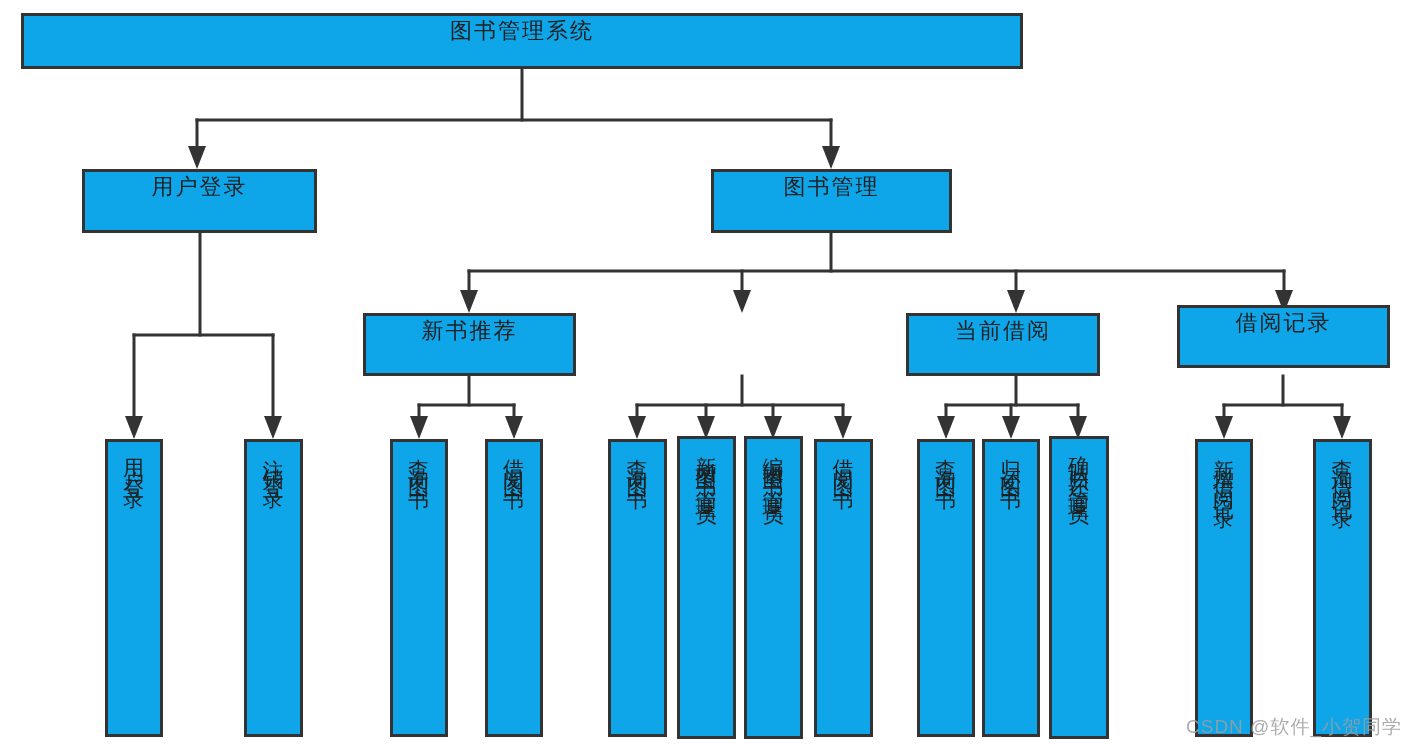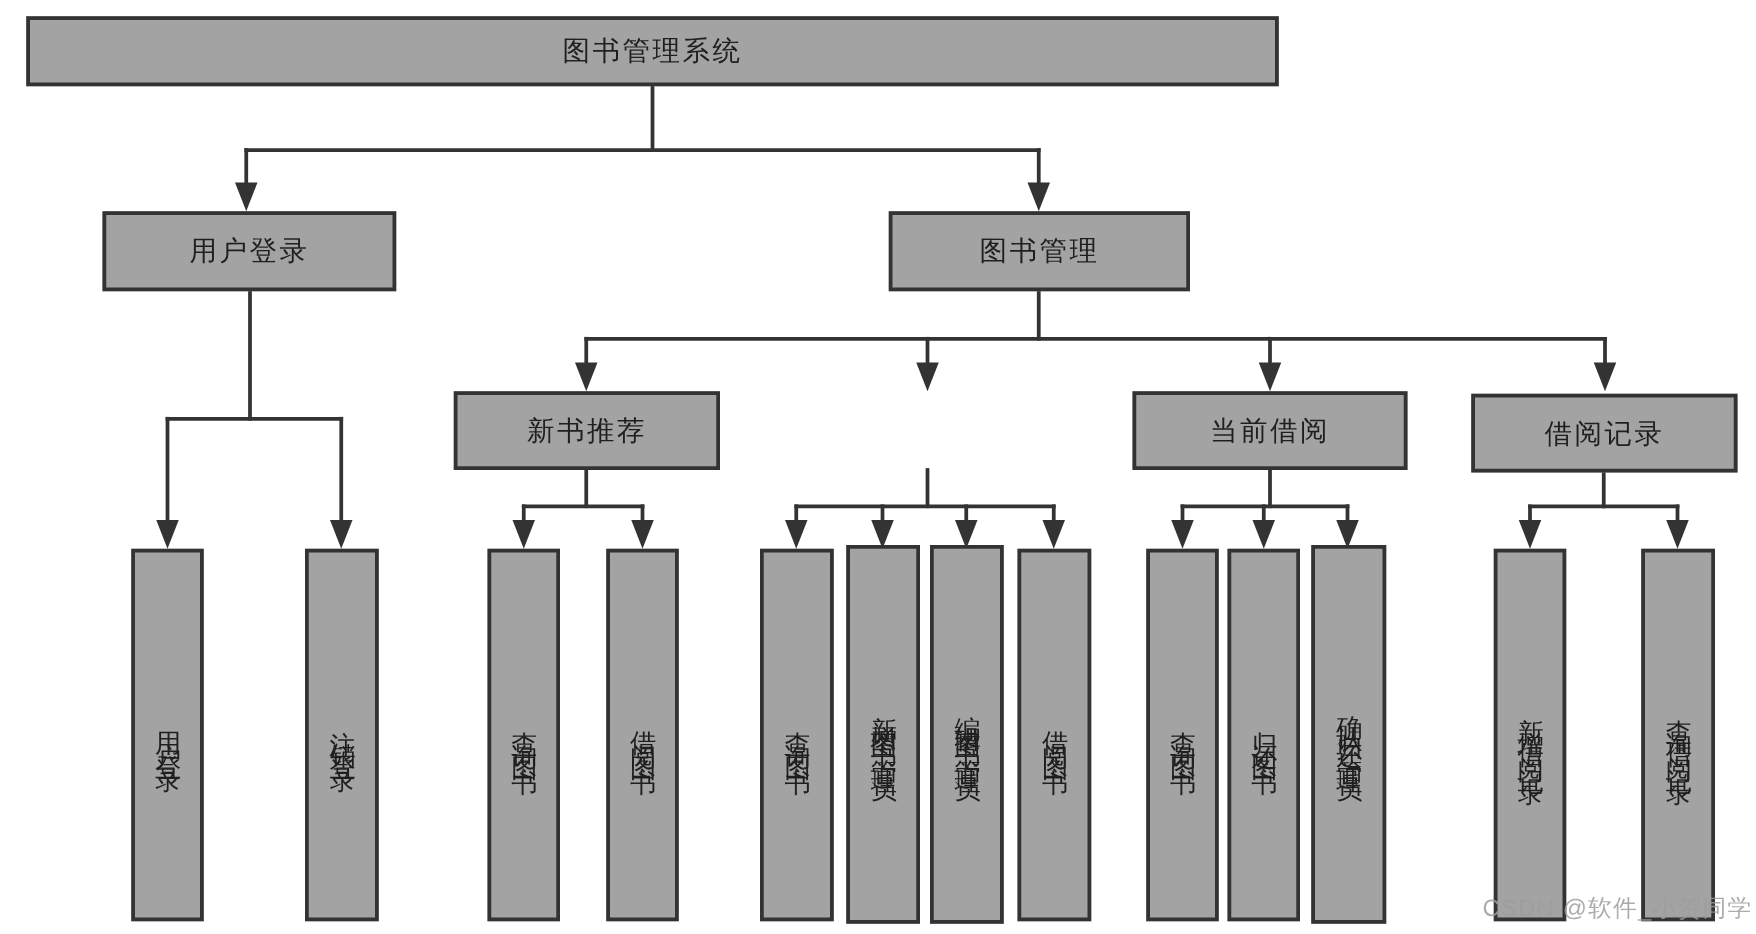--- a/index.html
+++ b/index.html
@@ -13,24 +13,23 @@
   }
   svg.connectors {
     position: absolute;
     left: 0; top: 0;
     pointer-events: none;
   }
   .node {
     position: absolute;
     box-sizing: border-box;
     border: 3px solid #333333;
-    background: #a3a3a3;
+    background: #0ea5e9;
     color: #1f1f1f;
     display: flex;
-    align-items: center;
     justify-content: center;
   }
   .hbox { font-size: 22px; letter-spacing: 2px; white-space: nowrap; }
   .vbox span {
     writing-mode: vertical-rl;
     text-orientation: mixed;
     font-size: 21px;
     letter-spacing: 10px;
     line-height: 1;
     white-space: nowrap;
@@ -136,24 +135,24 @@
   <div class="node hbox" style="left:82px; top:169px; width:235px; height:64px;">
     <span>用户登录</span>
   </div>
   <div class="node hbox" style="left:363px; top:313px; width:213px; height:63px;">
     <span>新书推荐</span>
   </div>
 
   <div class="node hbox" style="left:711px; top:169px; width:241px; height:64px;">
     <span>图书管理</span>
   </div>
-  <div class="node hbox" style="left:906px; top:313px; width:220px; height:63px;">
+  <div class="node hbox" style="left:906px; top:313px; width:194px; height:63px;">
     <span>当前借阅</span>
   </div>
-  <div class="node hbox" style="left:1177px; top:315px; width:213px; height:63px;">
+  <div class="node hbox" style="left:1177px; top:305px; width:213px; height:63px;">
     <span>借阅记录</span>
   </div>
 
   <div class="node vbox" style="left:105px; top:439px; width:58px; height:298px;">
     <span>用户登录</span>
   </div>
   <div class="node vbox" style="left:244px; top:439px; width:59px; height:298px;">
     <span>注销登录</span>
   </div>
 

